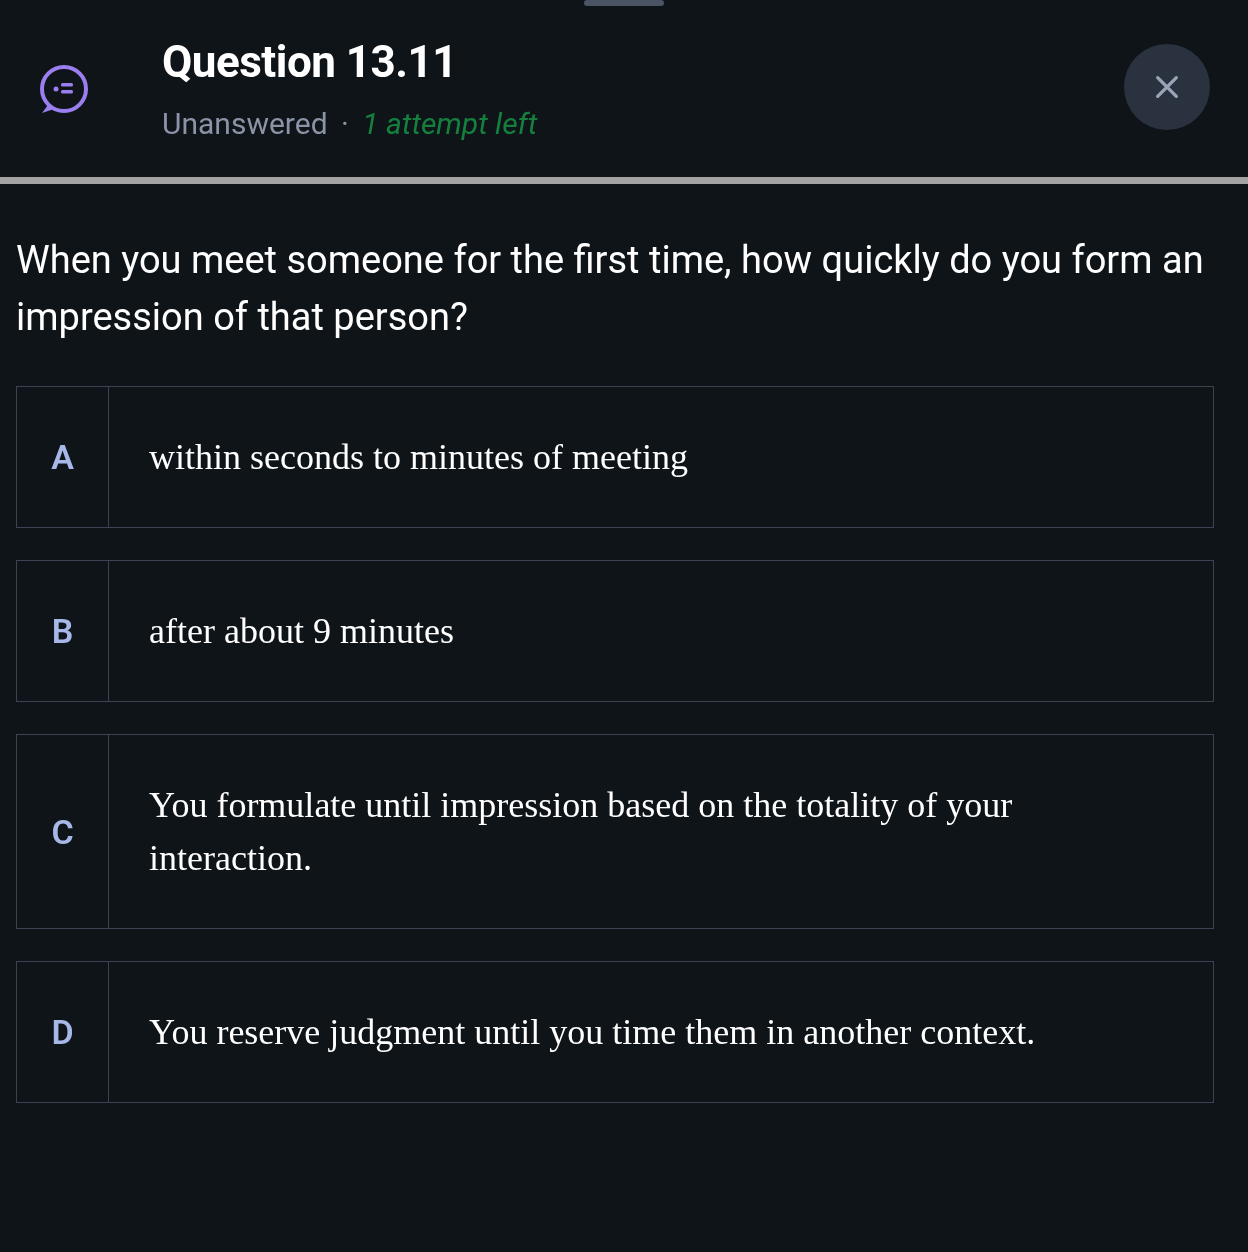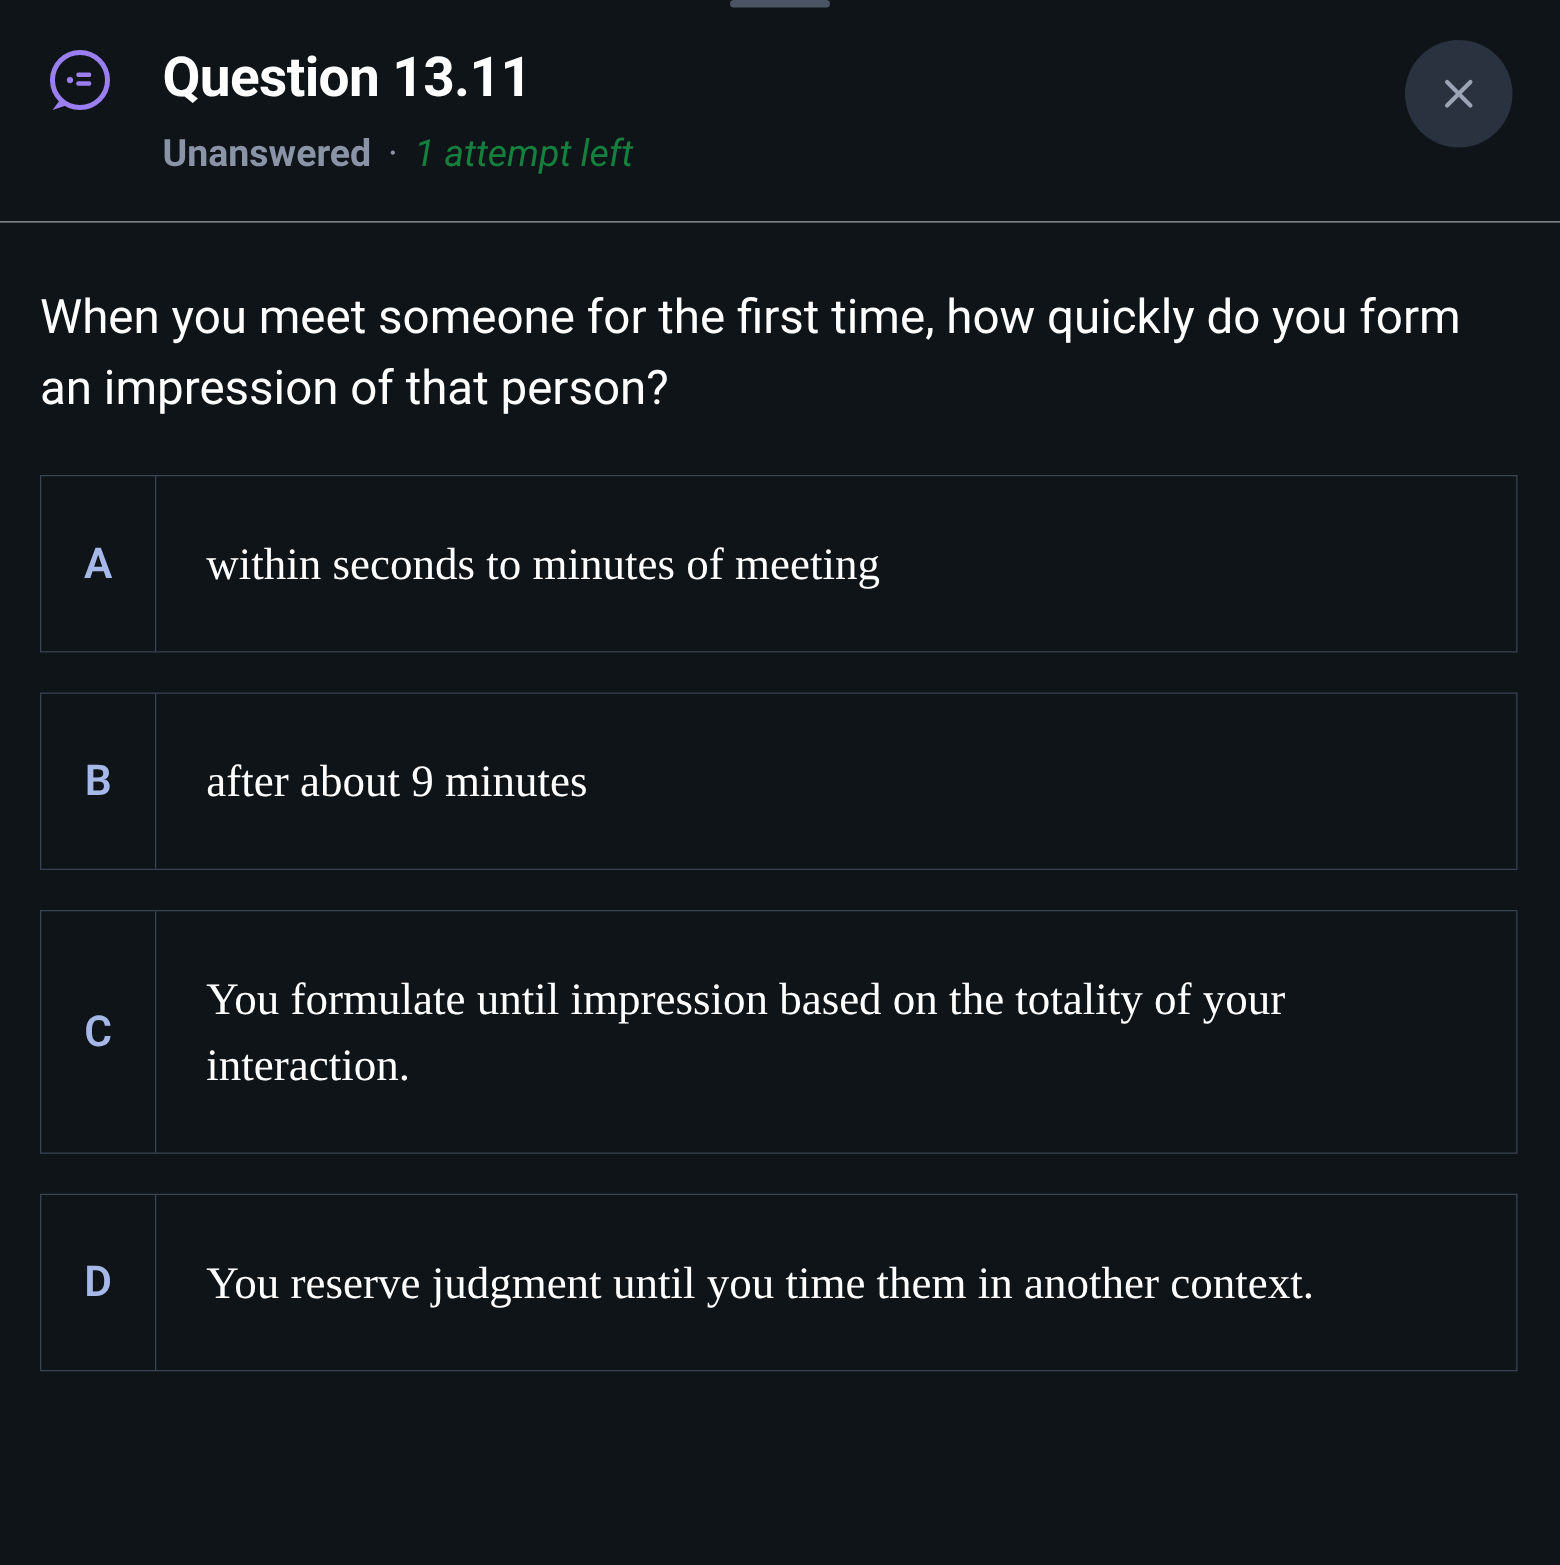--- a/index.html
+++ b/index.html
@@ -17,24 +17,25 @@
     }
     .drag-handle {
       width: 80px;
       height: 6px;
       background-color: #4a5462;
       border-radius: 3px;
       margin: 0 auto;
     }
     .header {
       display: flex;
-      align-items: flex-start;
+      align-items: center;
       padding: 30px 38px 36px 38px;
-      border-bottom: 1px solid #a3a3a3;
+      border-bottom: 7px solid #a3a3a3;
       position: relative;
+      gap: 32px;
     }
     .question-icon {
       width: 52px;
       height: 52px;
       flex-shrink: 0;
       margin-right: 40px;
       margin-top: 4px;
     }
     .header-text {
       flex: 1;
@@ -45,21 +46,20 @@
       color: #ffffff;
       margin-bottom: 18px;
       letter-spacing: -0.5px;
     }
     .status-line {
       font-size: 30px;
       font-weight: 400;
     }
     .status-unanswered {
       color: #8a94a6;
-      font-weight: bold;
     }
     .status-dot {
       color: #8a94a6;
       margin: 0 6px;
     }
     .status-attempts {
       color: #15803d;
       font-style: italic;
     }
     .close-button {
@@ -72,21 +72,21 @@
       justify-content: center;
       cursor: pointer;
       flex-shrink: 0;
       margin-top: -4px;
     }
     .close-button svg {
       width: 32px;
       height: 32px;
     }
     .content {
-      padding: 48px 34px 0 32px;
+      padding: 48px 34px 0 16px;
     }
     .question-text {
       font-size: 38px;
       font-weight: 400;
       color: #ffffff;
       line-height: 1.5;
       margin-bottom: 40px;
     }
     .options {
       display: flex;

